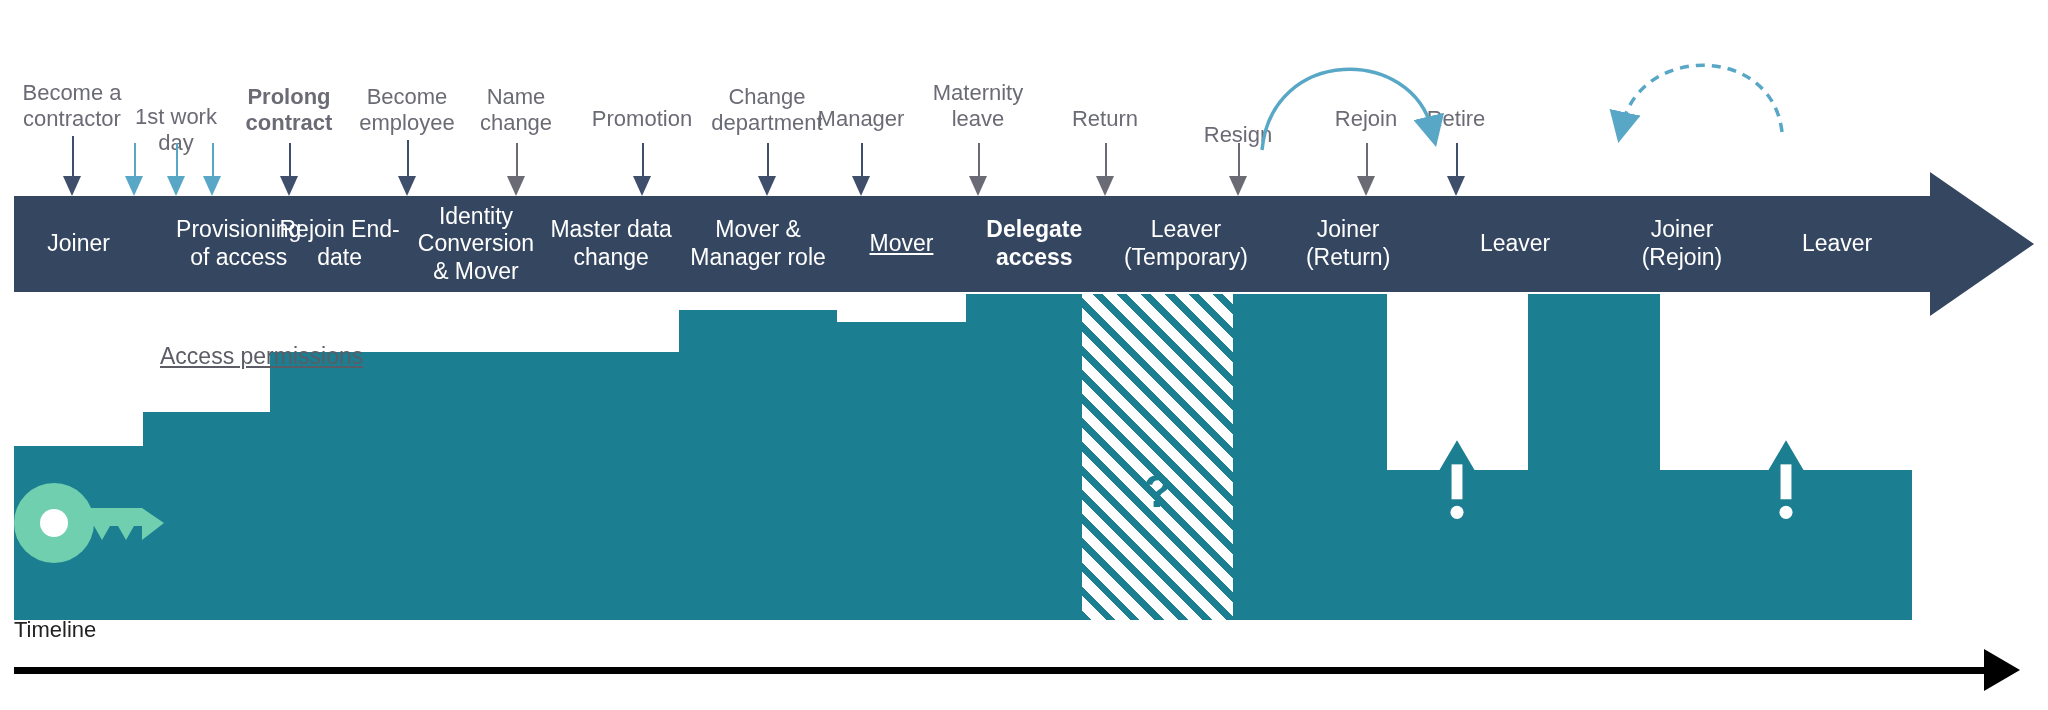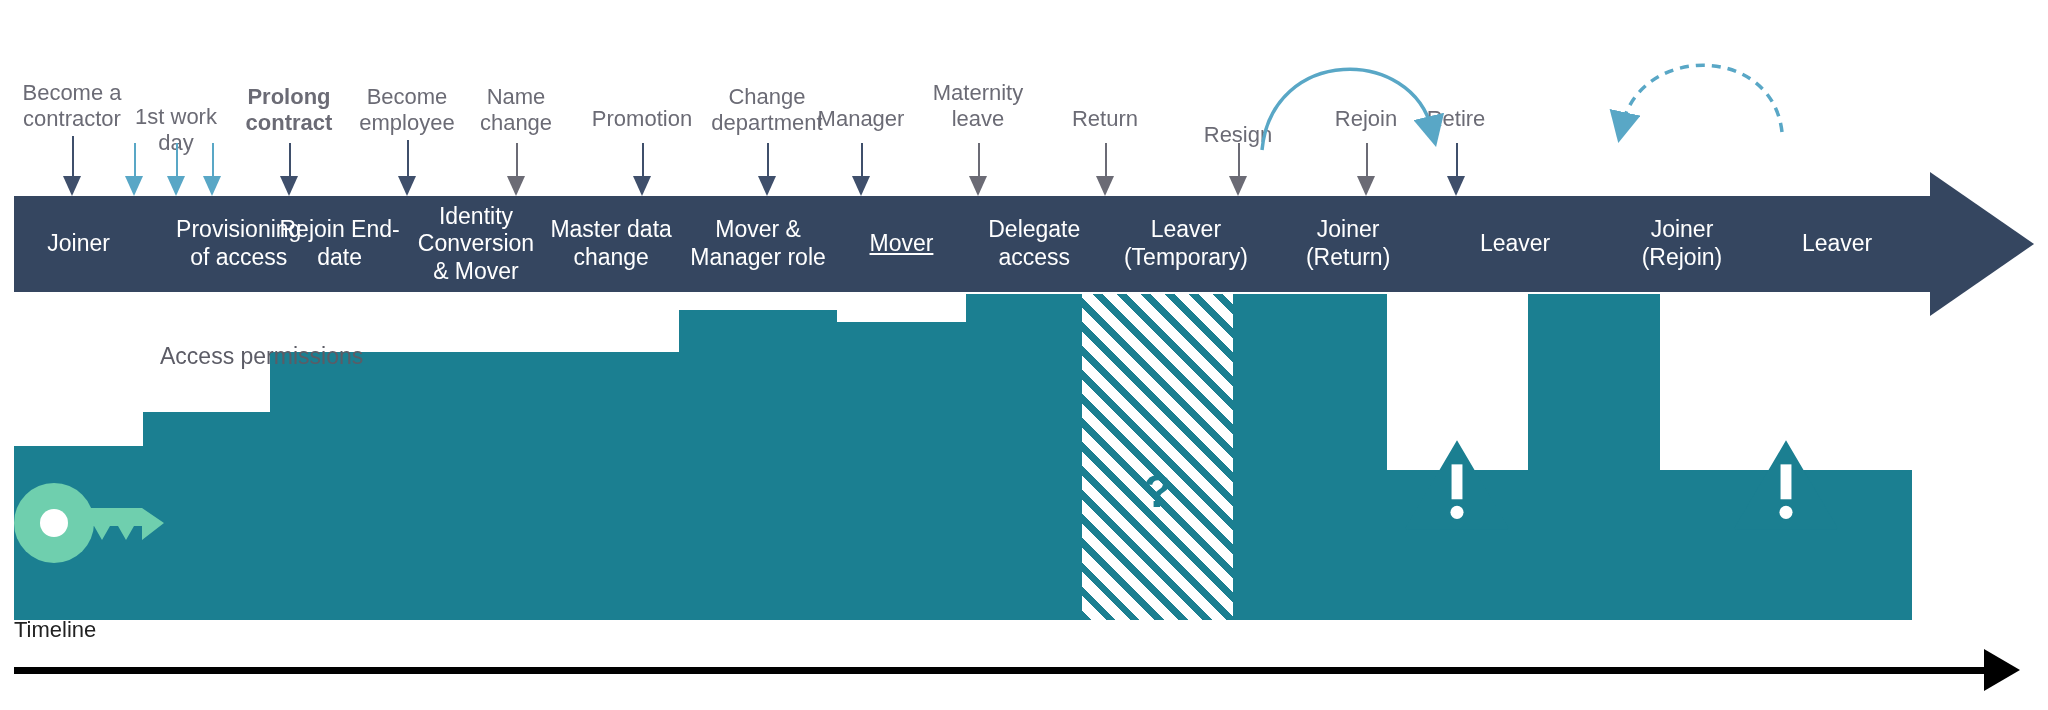--- a/index.html
+++ b/index.html
@@ -28,21 +28,21 @@
        justify-content:center;text-align:center;color:#fff;font-size:23px;
        line-height:1.2;white-space:pre-line;}
 
   
   .step{position:absolute;background:#1b7f91;}
   .hatch{position:absolute;background:
       repeating-linear-gradient(45deg,#1b7f91 0 7px,#fff 7px 17px);}
   .qmark{position:absolute;color:#1b7f91;font-size:46px;font-weight:bold;
          text-align:center;}
 
-  .accesslabel{position:absolute;color:#5c5c66;font-size:23px;}
+  .accesslabel{position:absolute;color:#5c5c66;font-size:23px;text-decoration:underline;}
   .timelabel{position:absolute;color:#222;font-size:22px;}
   .tline{position:absolute;background:#000;height:7px;}
   .thead{position:absolute;width:0;height:0;border-top:21px solid transparent;
          border-bottom:21px solid transparent;border-left:36px solid #000;}
 </style>
 </head>
 <body>
 
 <div id="stage">
 
@@ -128,21 +128,21 @@
       <div class="seg" style="left: 270.25px; width: 138.704px;">Rejoin End-
 date</div>
       <div class="seg" style="left: 408.955px; width: 134.002px;">Identity
 Conversion
 &amp; Mover</div>
       <div class="seg" style="left: 542.957px; width: 136.353px;">Master data
 change</div>
       <div class="seg" style="left: 679.31px; width: 157.512px;">Mover &amp;
 Manager role</div>
       <div class="seg" style="left: 836.822px; width: 129.301px; text-decoration: underline;">Mover</div>
-      <div class="seg" style="left: 966.123px; width: 136.353px;">Delegate
+      <div class="seg" style="left: 966.123px; width: 136.353px; font-weight: bold;">Delegate
 access</div>
       <div class="seg" style="left: 1102.48px; width: 166.915px;">Leaver
 (Temporary)</div>
       <div class="seg" style="left: 1269.39px; width: 157.512px;">Joiner
 (Return)</div>
       <div class="seg" style="left: 1426.9px; width: 176.319px;">Leaver</div>
       <div class="seg" style="left: 1603.22px; width: 157.512px;">Joiner
 (Rejoin)</div>
       <div class="seg" style="left: 1760.73px; width: 152.81px;">Leaver</div>
     </div>

